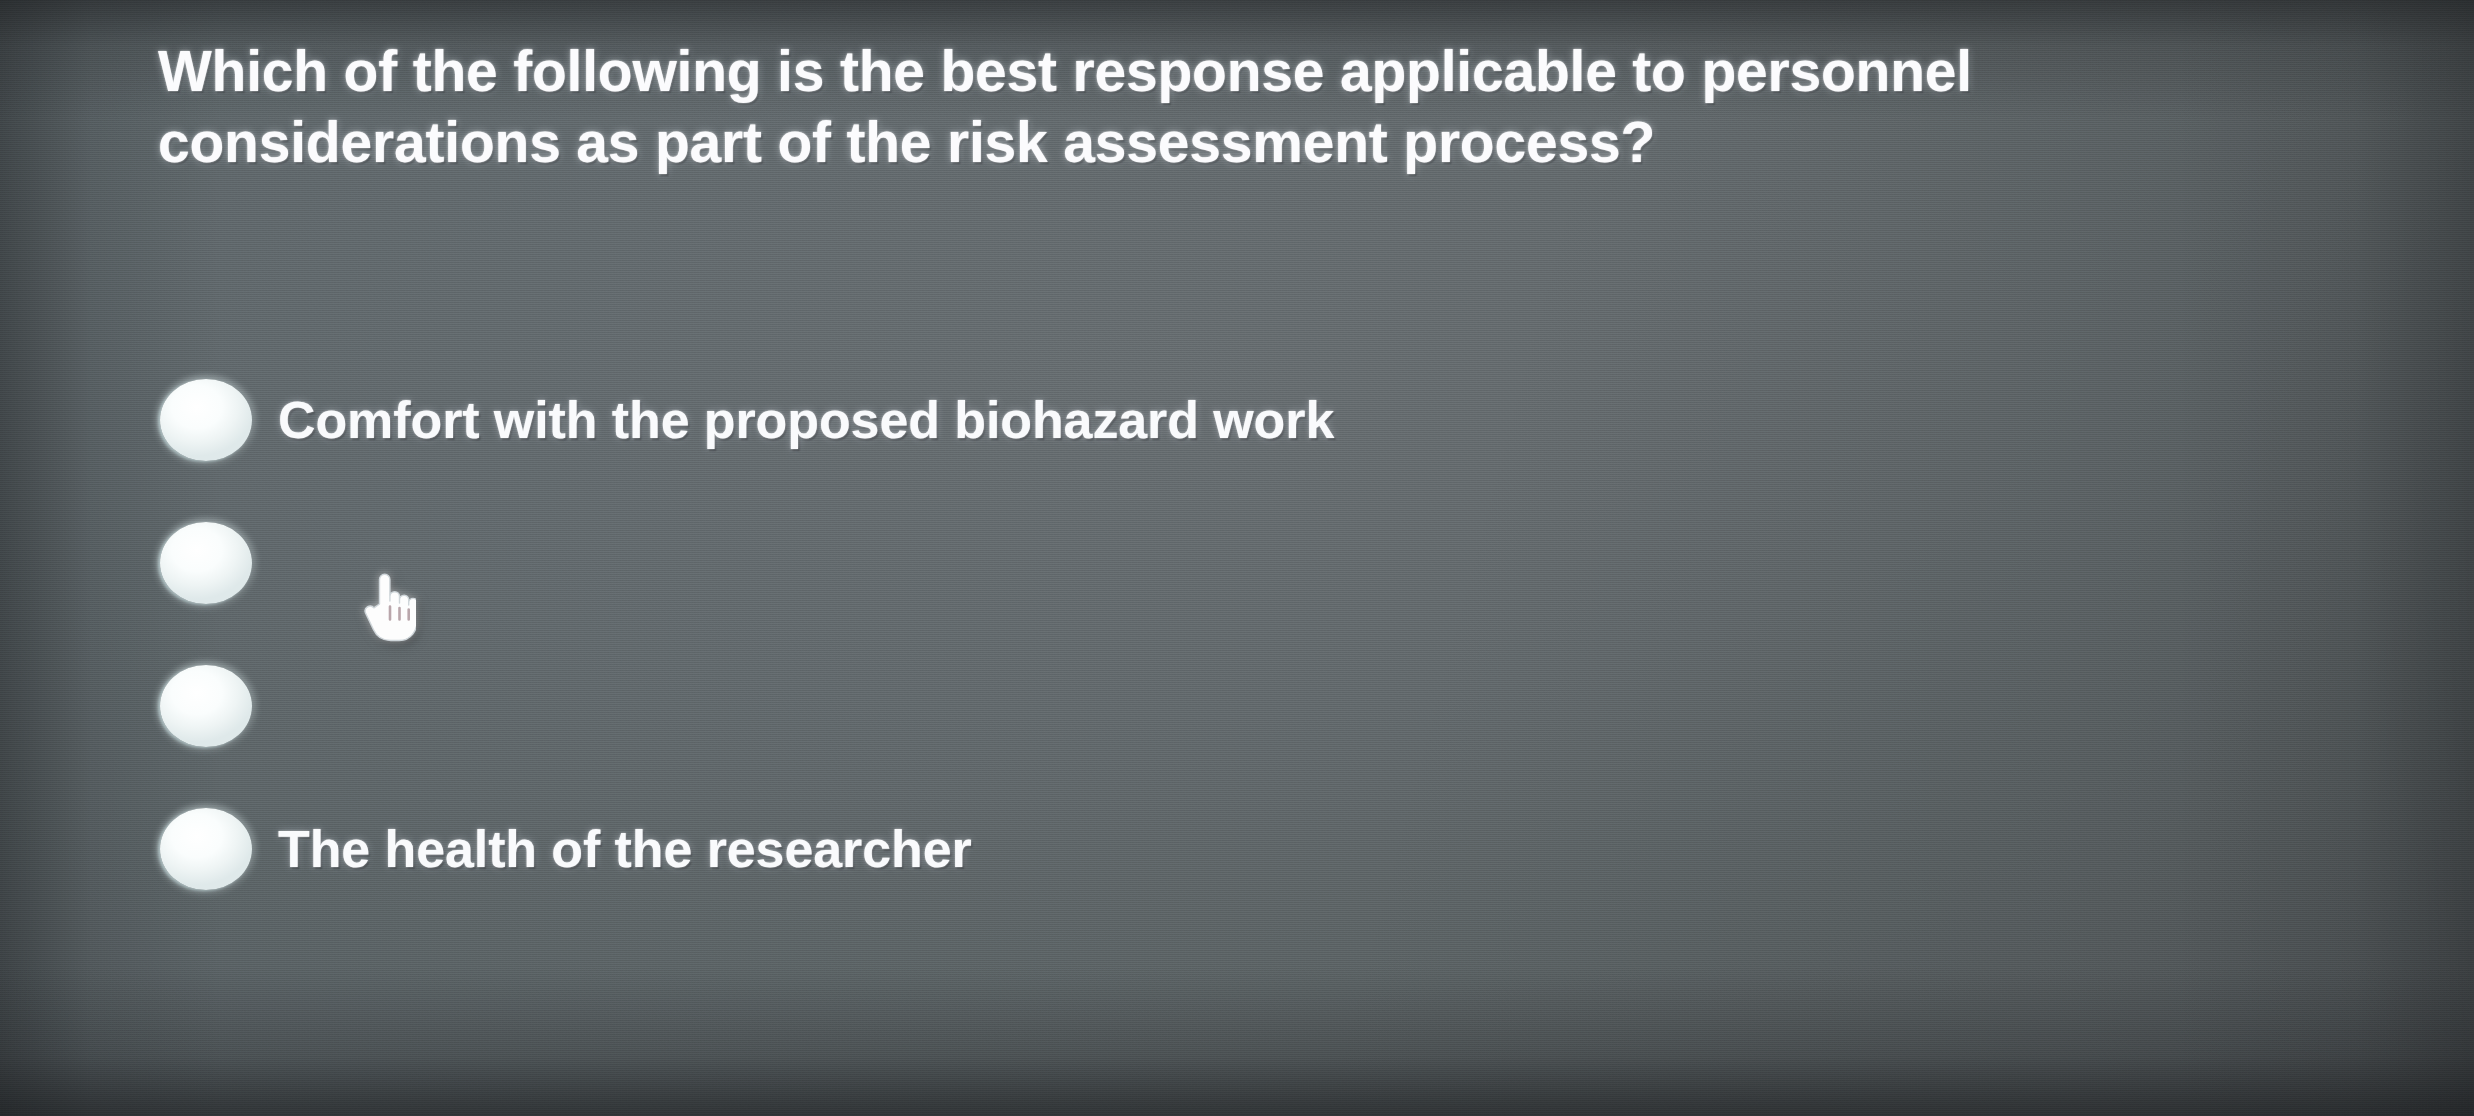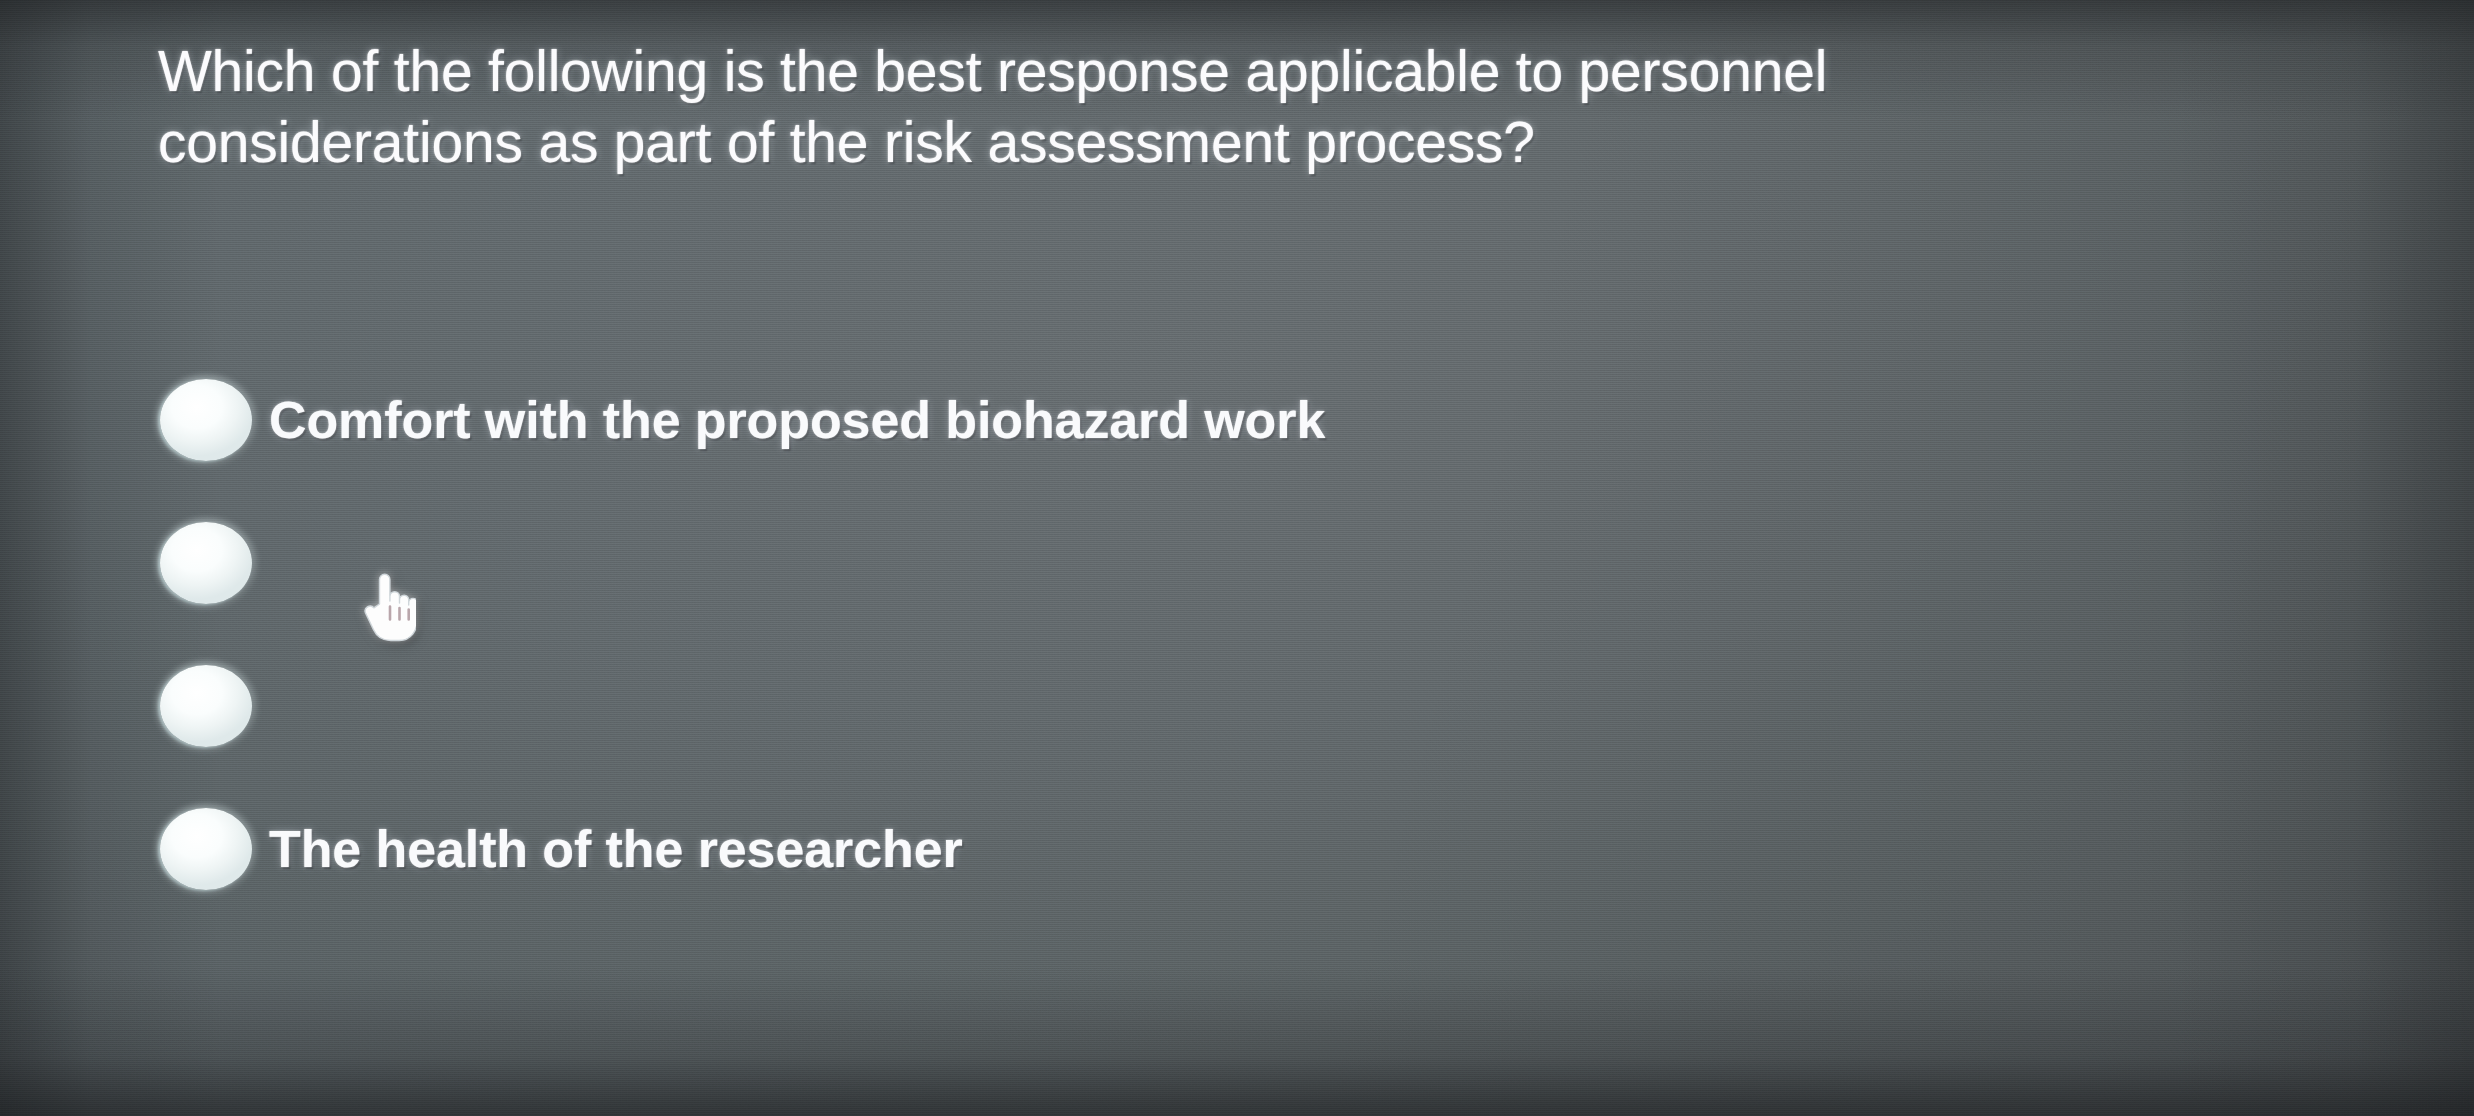--- a/index.html
+++ b/index.html
@@ -67,21 +67,21 @@
     inset: 0;
   }
 
   .question {
     position: absolute;
     left: 158px;
     top: 36px;
     width: 1900px;
     color: #fbfbfd;
     font-size: 57px;
-    font-weight: 400;
+    font-weight: 700;
     line-height: 1.24;
     letter-spacing: -0.2px;
     text-shadow:
       0 0 2px rgba(255,255,255,0.75),
       0 0 9px rgba(225,232,240,0.40),
       1.5px 2px 2px rgba(30,33,36,0.55);
   }
 
   .options {
     position: absolute;
@@ -106,21 +106,21 @@
         #ffffff 0%,
         #fafdfd 44%,
         #eef4f4 72%,
         #dfe9ea 100%);
     box-shadow:
       0 0 7px 3px rgba(225,238,240,0.45),
       -2px 1px 3px rgba(200,230,232,0.55),
       2px 3px 5px rgba(30,34,37,0.40);
   }
   .option-label {
-    margin-left: 17px;
+    margin-left: 26px;
     color: #f9fafc;
     font-size: 52px;
     font-weight: 600;
     letter-spacing: -0.1px;
     white-space: nowrap;
     text-shadow:
       0 0 2px rgba(255,255,255,0.62),
       0 0 8px rgba(220,228,238,0.32),
       1.5px 2px 2px rgba(30,33,36,0.52);
   }

